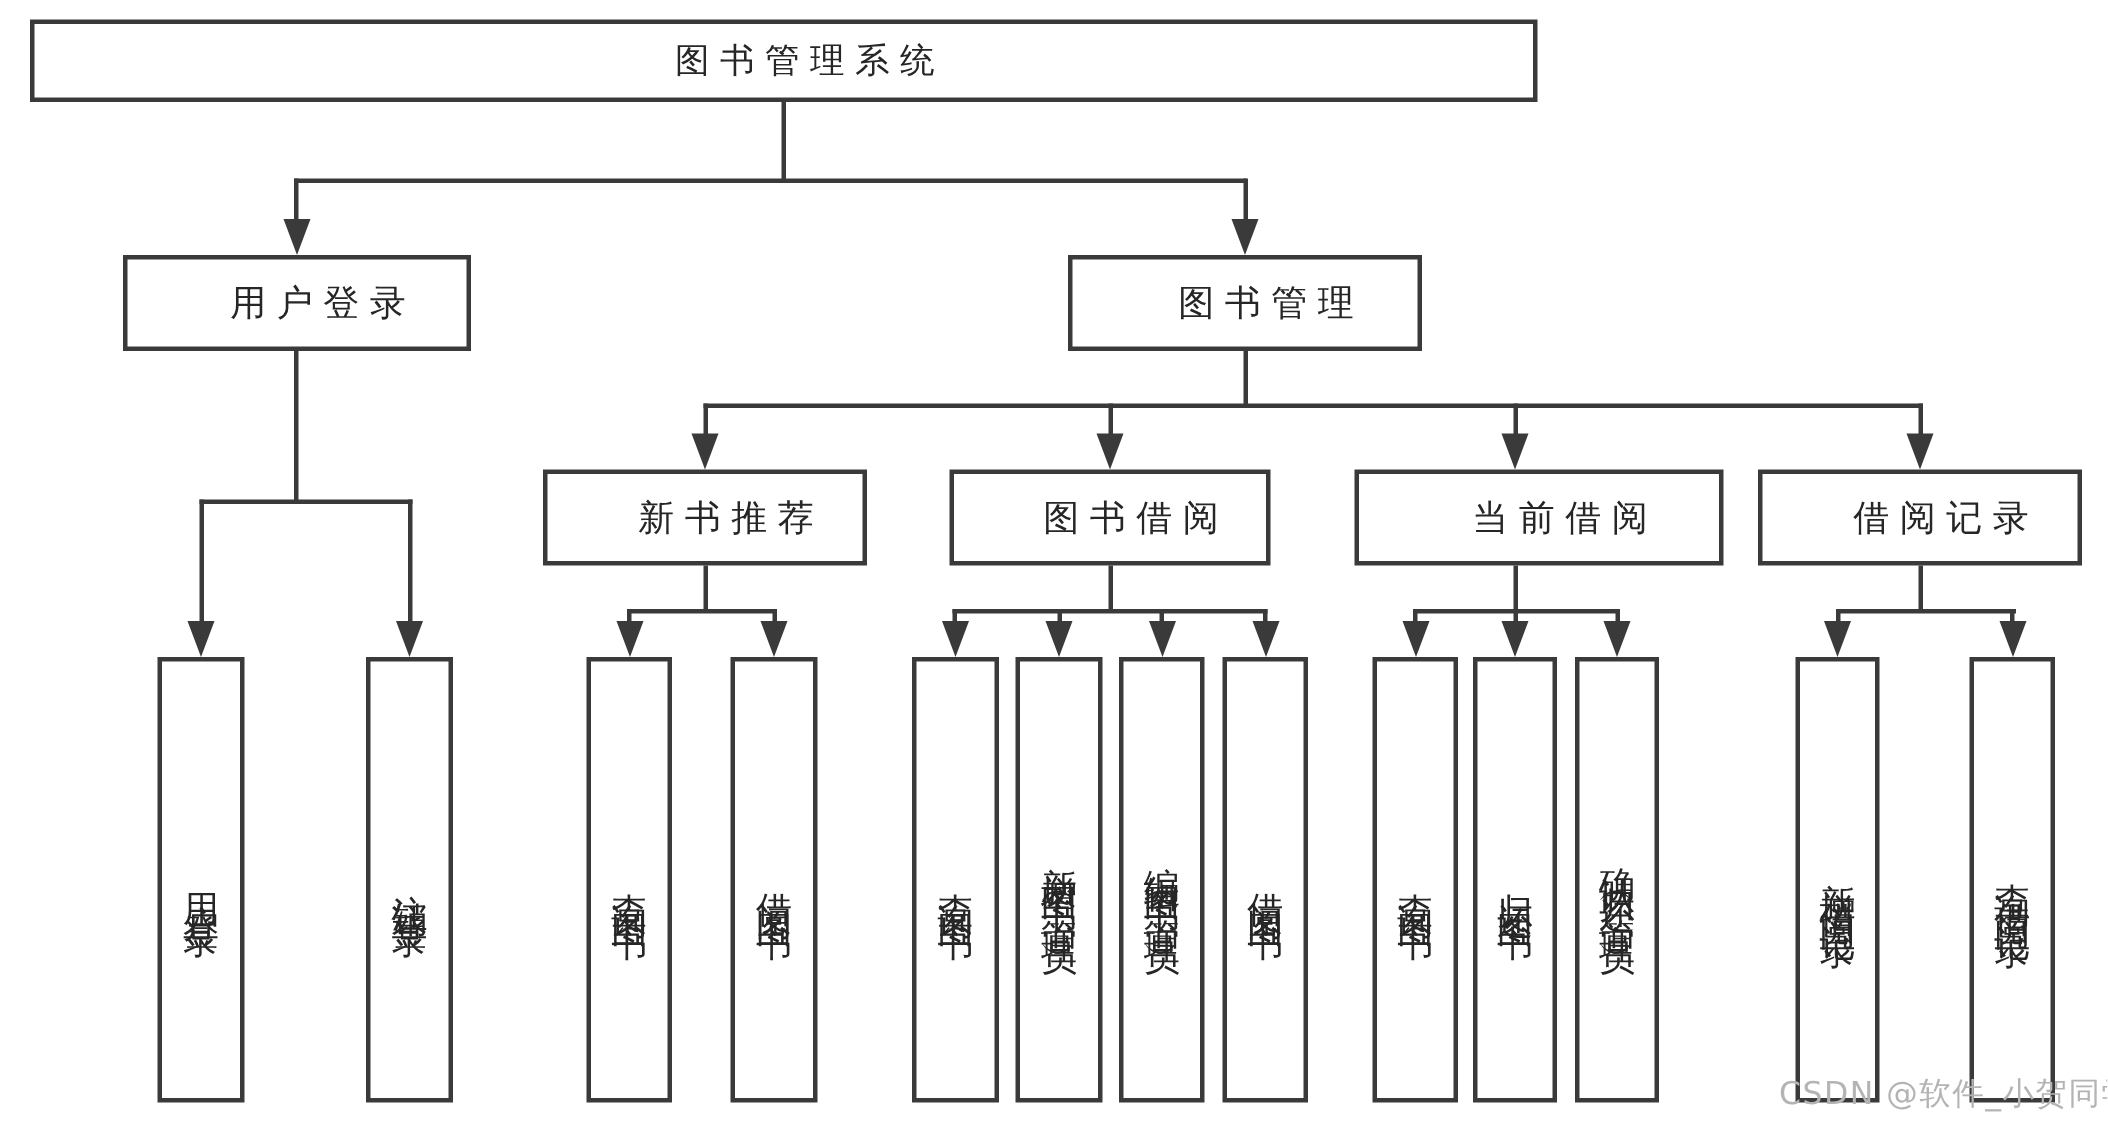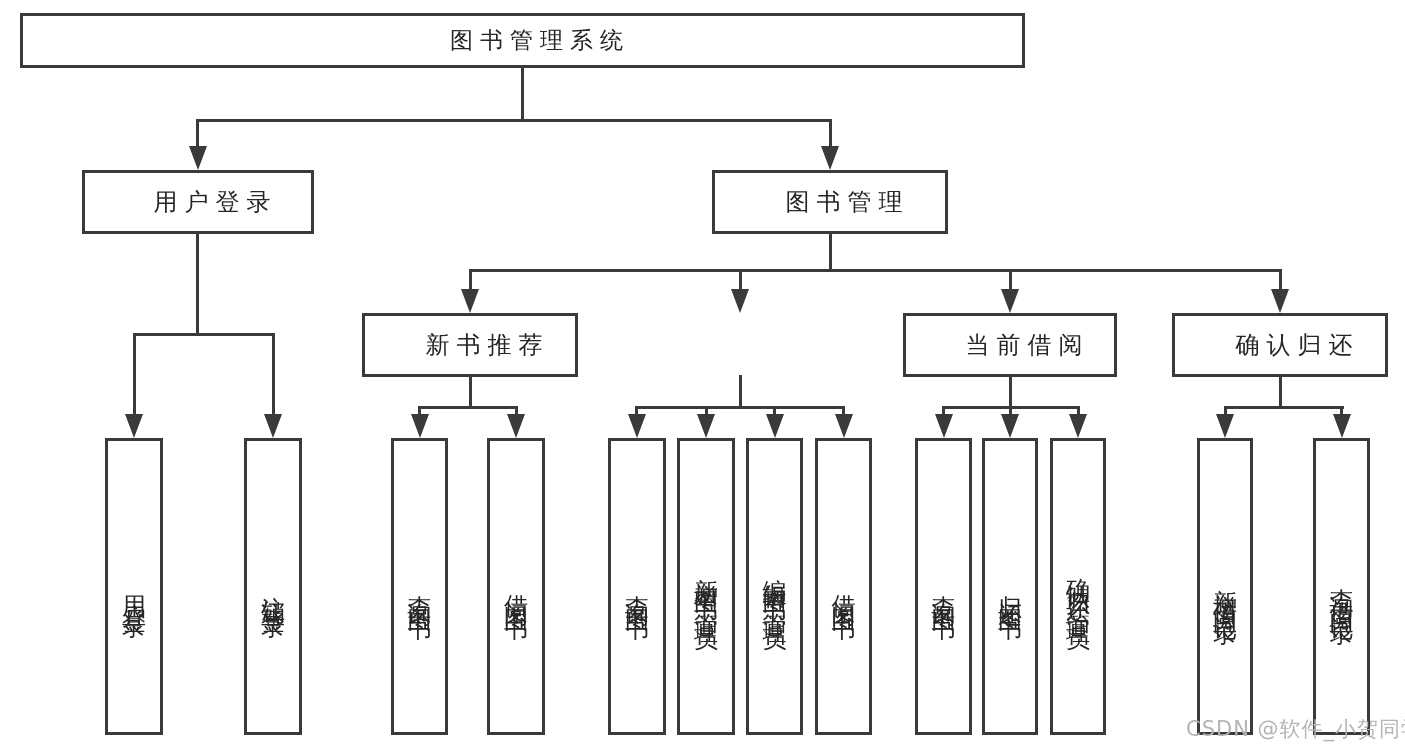--- a/index.html
+++ b/index.html
@@ -129,25 +129,28 @@
   <div class="box" style="left:82px;top:170px;width:232px;height:64px">
     <span class="lbl">用户登录</span>
   </div>
   <div class="box" style="left:362px;top:313px;width:216px;height:64px">
     <span class="lbl">新书推荐</span>
   </div>
 
   <div class="box" style="left:712px;top:170px;width:236px;height:64px">
     <span class="lbl">图书管理</span>
   </div>
-  <div class="box" style="left:903px;top:313px;width:214px;height:64px">
+  <div class="box" style="left:633px;top:313px;width:214px;height:64px">
+    <span class="lbl">图书借阅</span>
+  </div>
+  <div class="box" style="left:903px;top:313px;width:246px;height:64px">
     <span class="lbl">当前借阅</span>
   </div>
   <div class="box" style="left:1172px;top:313px;width:216px;height:64px">
-    <span class="lbl">确认归还</span>
+    <span class="lbl">借阅记录</span>
   </div>
 
   <div class="box vbox" style="left:105px;top:438px;width:58px;height:297px">
     <span class="vtext">用户登录</span>
   </div>
   <div class="box vbox" style="left:244px;top:438px;width:58px;height:297px">
     <span class="vtext">注销登录</span>
   </div>
 
   <div class="box vbox" style="left:391px;top:438px;width:57px;height:297px">

